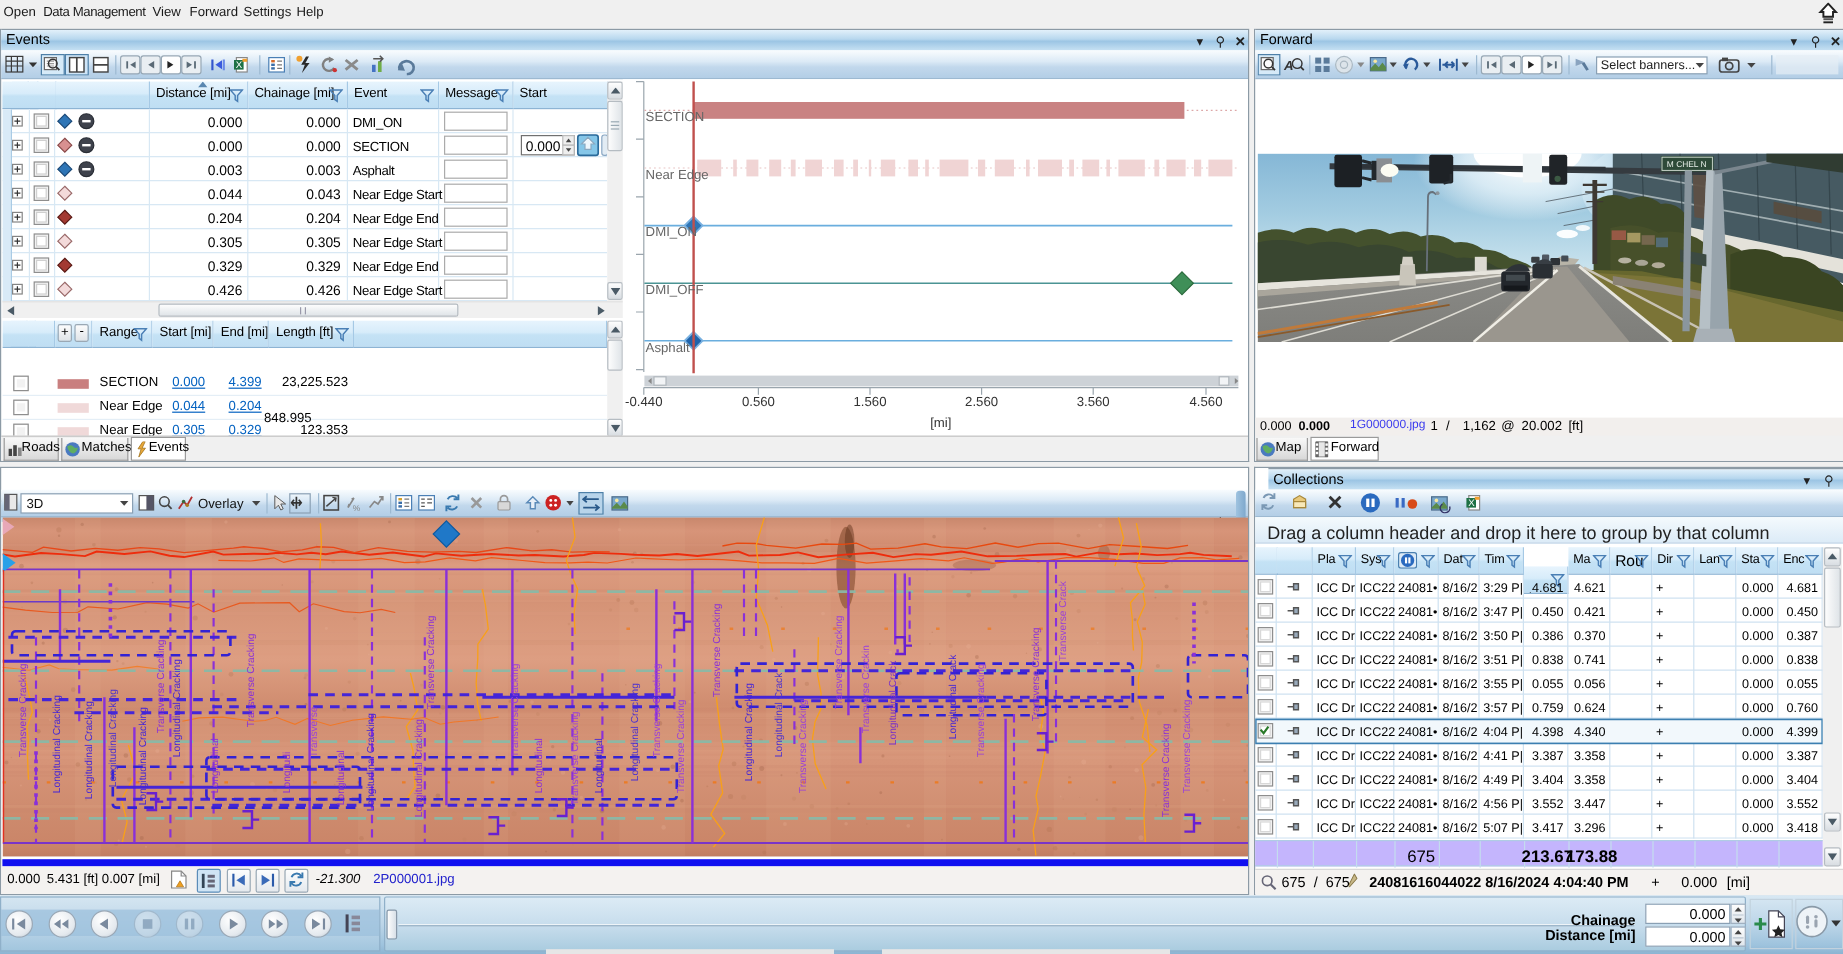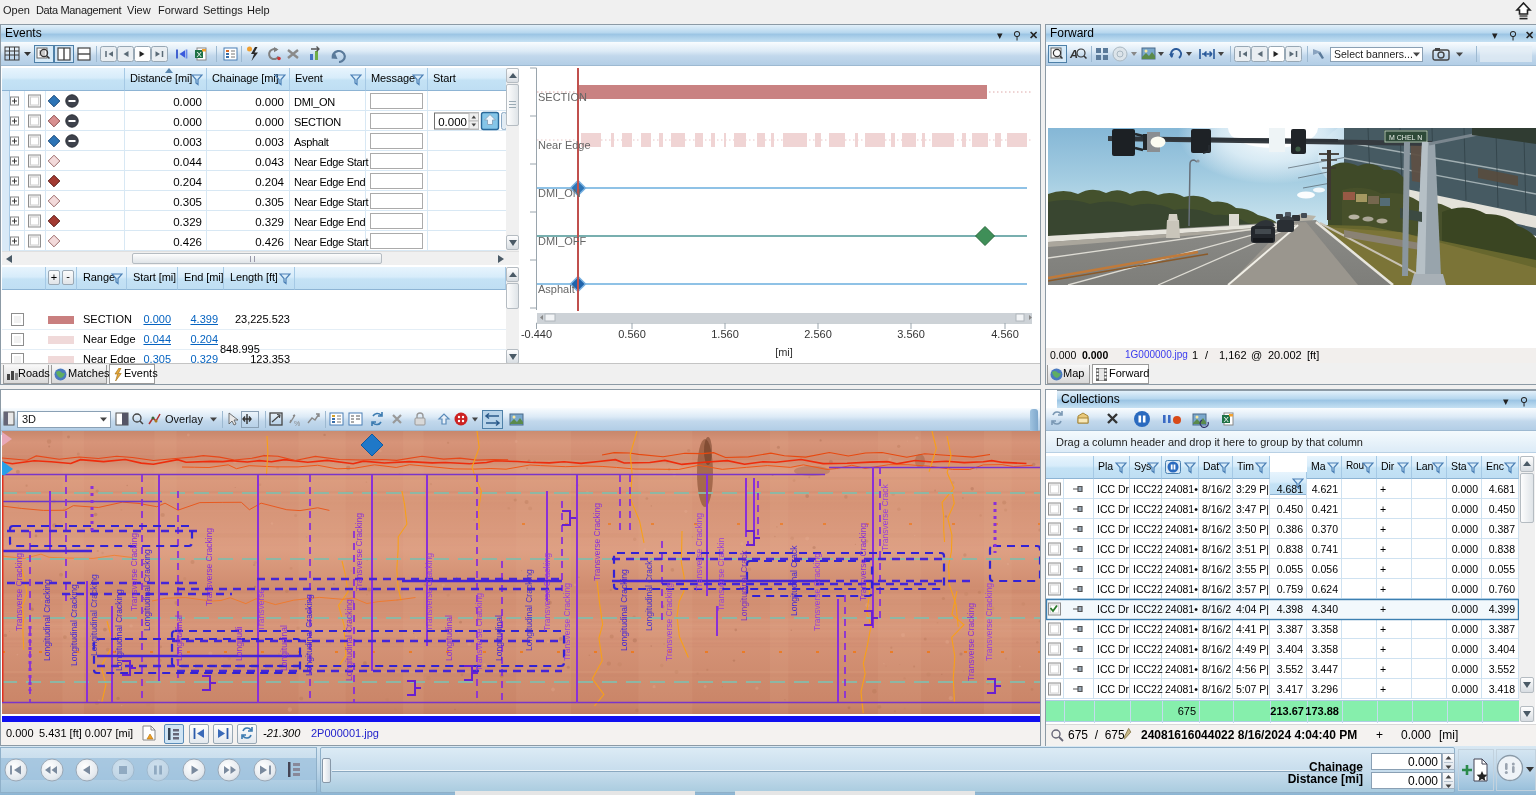--- a/index.html
+++ b/index.html
@@ -1230,21 +1230,21 @@
         <path d="M143 13 l4 -4 l3 3 l3 -4 l3 4 v2 h-13 z" fill="#5a8a4a"></path>
         <circle cx="147" cy="7" r="1.5" fill="#f8e8a0"></circle>
         <path d="M152 10 a4 4 0 1 0 6 2" fill="none" stroke="#336" stroke-width="1.2"></path>
       <rect x="174" y="3" width="9" height="12" fill="#fff" stroke="#888"></rect>
         <rect x="172" y="5" width="8" height="8" fill="#1e7145"></rect>
         <text x="173.5" y="12" font-size="8" fill="#fff">X</text>
         <rect x="179" y="4" width="4" height="2.5" fill="#f0a030"></rect>
     </svg>
   </div>
   <div class="abs" style="left:0;top:41px;width:490px;height:22px;background:linear-gradient(#f4fafd,#dcebf7);border-bottom:1px solid #b8d0e4;">
-    <span class="abs" style="left:10px;top:5px;font-size:11px;color:#222;">Drag a column header and drop it here to group by that column</span>
+    <span class="abs" style="left:10px;top:5px;font-size:15px;color:#222;">Drag a column header and drop it here to group by that column</span>
   </div>
 <div class="abs" style="left:0;top:66px;width:473px;height:23px;">
       <div class="gh" style="left:0px;top:0;width:18px;padding:4px 14px 0 4px;font-size:10.5px;"></div>
       <div class="gh" style="left:18px;top:0;width:30px;padding:4px 14px 0 4px;font-size:10.5px;"></div>
       <div class="gh" style="left:48px;top:0;width:36px;padding:4px 14px 0 4px;font-size:10.5px;">Pla<svg width="12" height="12" style="position:absolute;right:2px;top:6px;" viewBox="0 0 12 12">
           <path d="M1 1 h10 l-4 4.5 v5 l-2 -1.5 v-3.5 z" fill="none" stroke="#4a7fb5" stroke-width="1.2"></path>
         </svg></div>
       <div class="gh" style="left:84px;top:0;width:32px;padding:4px 14px 0 4px;font-size:10.5px;">Sys<svg width="12" height="12" style="position:absolute;right:2px;top:6px;" viewBox="0 0 12 12">
           <path d="M1 1 h10 l-4 4.5 v5 l-2 -1.5 v-3.5 z" fill="none" stroke="#4a7fb5" stroke-width="1.2"></path>
         </svg></div>
@@ -1264,21 +1264,21 @@
         </svg></div>
       <div class="gh" style="left:187px;top:0;width:37px;padding:4px 14px 0 4px;font-size:10.5px;">Tim<svg width="12" height="12" style="position:absolute;right:2px;top:6px;" viewBox="0 0 12 12">
           <path d="M1 1 h10 l-4 4.5 v5 l-2 -1.5 v-3.5 z" fill="none" stroke="#4a7fb5" stroke-width="1.2"></path>
         </svg></div>
       <div class="gh" style="left:224px;top:16px;width:37px;padding:20px 14px 0 4px;font-size:10.5px;">Ler<svg width="12" height="12" style="position:absolute;right:2px;top:6px;" viewBox="0 0 12 12">
           <path d="M1 1 h10 l-4 4.5 v5 l-2 -1.5 v-3.5 z" fill="none" stroke="#4a7fb5" stroke-width="1.2"></path>
         </svg></div>
       <div class="gh" style="left:261px;top:0;width:35px;padding:4px 14px 0 4px;font-size:10.5px;">Ma<svg width="12" height="12" style="position:absolute;right:2px;top:6px;" viewBox="0 0 12 12">
           <path d="M1 1 h10 l-4 4.5 v5 l-2 -1.5 v-3.5 z" fill="none" stroke="#4a7fb5" stroke-width="1.2"></path>
         </svg></div>
-      <div class="gh" style="left:296px;top:0;width:35px;padding:4px 14px 0 4px;font-size:10px;">Rou<svg width="12" height="12" style="position:absolute;right:2px;top:6px;" viewBox="0 0 12 12">
+      <div class="gh" style="left:296px;top:0;width:35px;padding:4px 14px 0 4px;font-size:13px;">Rou<svg width="12" height="12" style="position:absolute;right:2px;top:6px;" viewBox="0 0 12 12">
           <path d="M1 1 h10 l-4 4.5 v5 l-2 -1.5 v-3.5 z" fill="none" stroke="#4a7fb5" stroke-width="1.2"></path>
         </svg></div>
       <div class="gh" style="left:331px;top:0;width:35px;padding:4px 14px 0 4px;font-size:10.5px;">Dir<svg width="12" height="12" style="position:absolute;right:2px;top:6px;" viewBox="0 0 12 12">
           <path d="M1 1 h10 l-4 4.5 v5 l-2 -1.5 v-3.5 z" fill="none" stroke="#4a7fb5" stroke-width="1.2"></path>
         </svg></div>
       <div class="gh" style="left:366px;top:0;width:35px;padding:4px 14px 0 4px;font-size:10.5px;">Lan<svg width="12" height="12" style="position:absolute;right:2px;top:6px;" viewBox="0 0 12 12">
           <path d="M1 1 h10 l-4 4.5 v5 l-2 -1.5 v-3.5 z" fill="none" stroke="#4a7fb5" stroke-width="1.2"></path>
         </svg></div>
       <div class="gh" style="left:401px;top:0;width:35px;padding:4px 14px 0 4px;font-size:10.5px;">Sta<svg width="12" height="12" style="position:absolute;right:2px;top:6px;" viewBox="0 0 12 12">
           <path d="M1 1 h10 l-4 4.5 v5 l-2 -1.5 v-3.5 z" fill="none" stroke="#4a7fb5" stroke-width="1.2"></path>
@@ -1476,21 +1476,21 @@
       <text x="87" y="214">ICC22</text>
       <text x="119" y="214">24081•</text>
       <text x="156" y="214">8/16/2</text>
       <text x="190" y="214">5:07 P|</text>
       <text x="257" y="214" text-anchor="end">3.417</text>
       <text x="292" y="214" text-anchor="end">3.296</text>
       <text x="334" y="214">+</text>
       <text x="432" y="214" text-anchor="end">0.000</text>
       <text x="469" y="214" text-anchor="end">3.418</text>
     </svg>
-    <div class="abs" style="left:0;top:310px;width:473px;height:22px;background:#86efac;border-top:1px solid #b0cce4;border-bottom:1px solid #b0cce4;font-size:11px;">
+    <div class="abs" style="left:0;top:310px;width:473px;height:22px;background:#c4b5fd;border-top:1px solid #b0cce4;border-bottom:1px solid #b0cce4;font-size:14px;">
       <div class="abs" style="left:18px;top:0;width:1px;height:22px;background:#c4dcee;"></div>
       <div class="abs" style="left:48px;top:0;width:1px;height:22px;background:#c4dcee;"></div>
       <div class="abs" style="left:84px;top:0;width:1px;height:22px;background:#c4dcee;"></div>
       <div class="abs" style="left:116px;top:0;width:1px;height:22px;background:#c4dcee;"></div>
       <div class="abs" style="left:153px;top:0;width:1px;height:22px;background:#c4dcee;"></div>
       <div class="abs" style="left:187px;top:0;width:1px;height:22px;background:#c4dcee;"></div>
       <div class="abs" style="left:224px;top:0;width:1px;height:22px;background:#c4dcee;"></div>
       <div class="abs" style="left:261px;top:0;width:1px;height:22px;background:#c4dcee;"></div>
       <div class="abs" style="left:296px;top:0;width:1px;height:22px;background:#c4dcee;"></div>
       <div class="abs" style="left:331px;top:0;width:1px;height:22px;background:#c4dcee;"></div>

